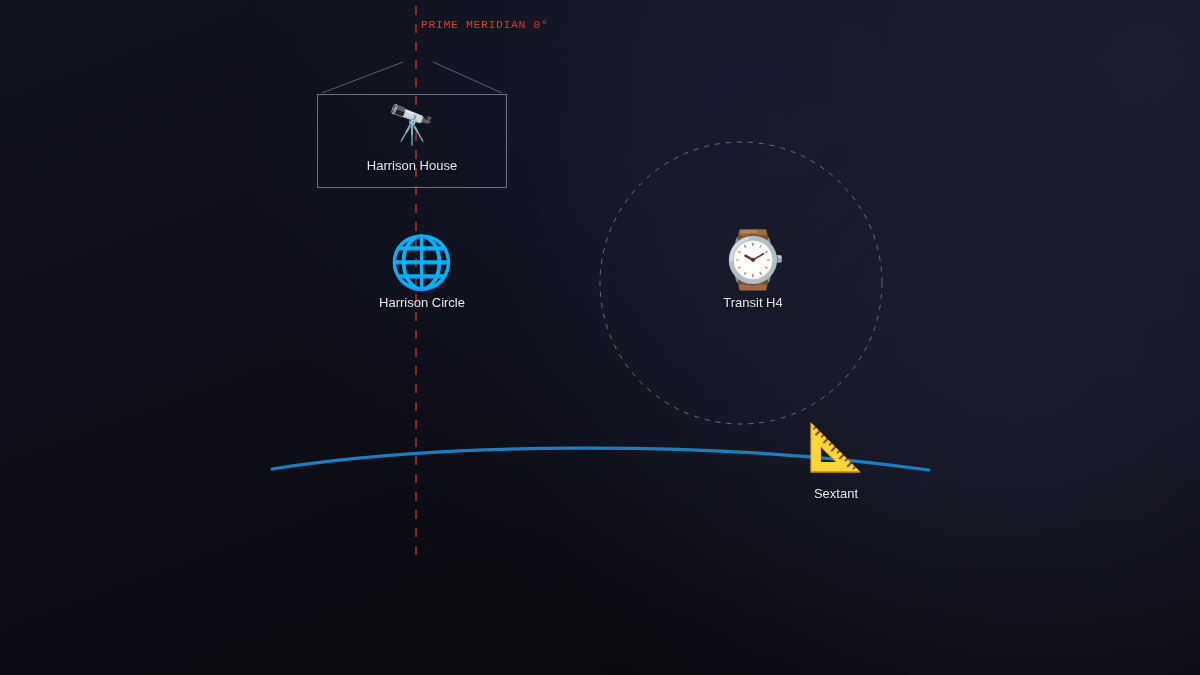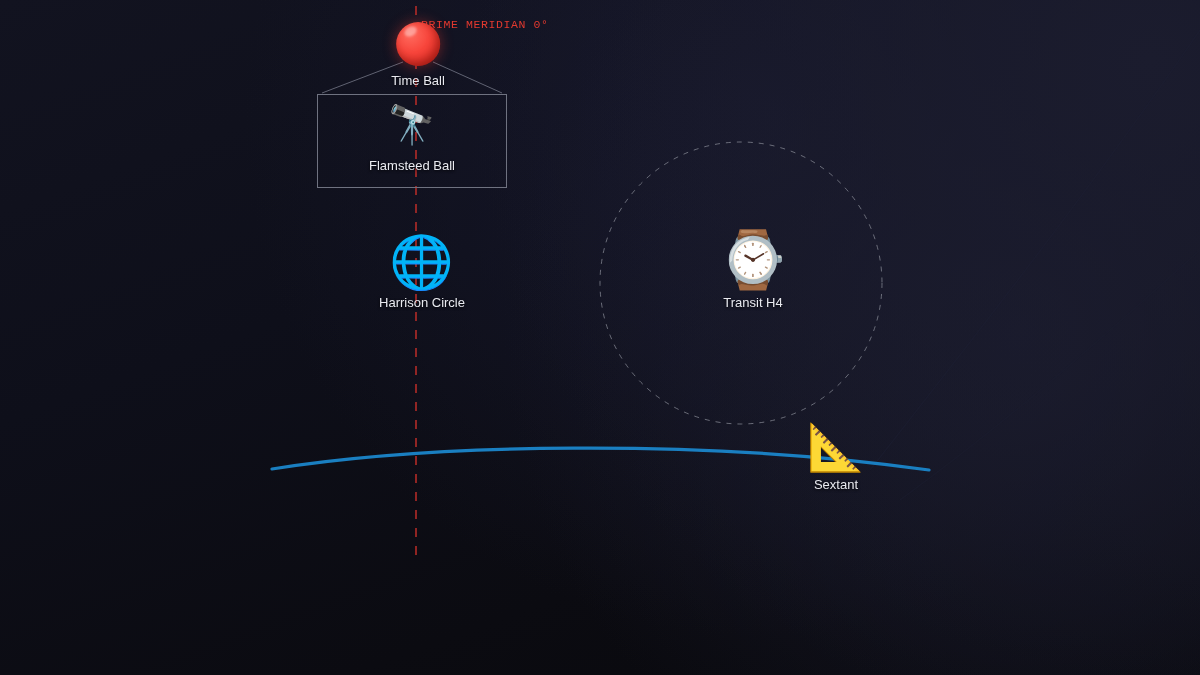--- a/index.html
+++ b/index.html
@@ -62,21 +62,21 @@
   #flamsteed-node .lbl { margin-top:14px; }
 
   #transit-node { left:422px; top:236px; transform:translateX(-50%); }
   #transit-node .glyph { font-size:52px; }
 
   #harrison-node { left:753px; top:232px; transform:translateX(-50%); }
   #harrison-node .glyph { font-size:56px; }
 
   #sextant-node { left:836px; top:424px; transform:translateX(-50%); }
   #sextant-node .glyph { font-size:46px; }
-  #sextant-node .lbl { margin-top:7px; }
+  #sextant-node .lbl { margin-top:16px; }
 
   
   #meridian-label {
     position:absolute; left:421px; top:18px;
     color:#e2392f; font-size:11.5px; letter-spacing:.6px;
     font-family:"Liberation Mono", monospace;
     white-space:nowrap;
   }
 
   
@@ -97,28 +97,24 @@
     <line x1="403" y1="62" x2="322" y2="93" stroke="#6e7180" stroke-width="1" opacity=".85"></line>
     <line x1="433" y1="62" x2="502" y2="93" stroke="#6e7180" stroke-width="1" opacity=".85"></line>
 
     <circle cx="741" cy="283" r="141" fill="none" stroke="#8a8d99" stroke-width="1" stroke-dasharray="5 6" opacity=".72"></circle>
 
     <path d="M272,469 C430,444 700,438 929,470" fill="none" stroke="#1a7fc1" stroke-width="3.2" stroke-linecap="round"></path>
   </svg>
 
   <div id="meridian-label">PRIME MERIDIAN 0°</div>
 
-  <div class="node" id="time-ball-node">
-    <div class="ball glyph"></div>
-    <div class="lbl">Time Ball</div>
-  </div>
 
   <div class="node" id="flamsteed-node">
     <div class="glyph">🔭</div>
-    <div class="lbl">Flamsteed Ball</div>
+    <div class="lbl">Harrison House</div>
   </div>
 
   <div class="node" id="transit-node">
     <div class="glyph">🌐</div>
     <div class="lbl">Harrison Circle</div>
   </div>
 
   <div class="node" id="harrison-node">
     <div class="glyph">⌚</div>
     <div class="lbl">Transit H4</div>

